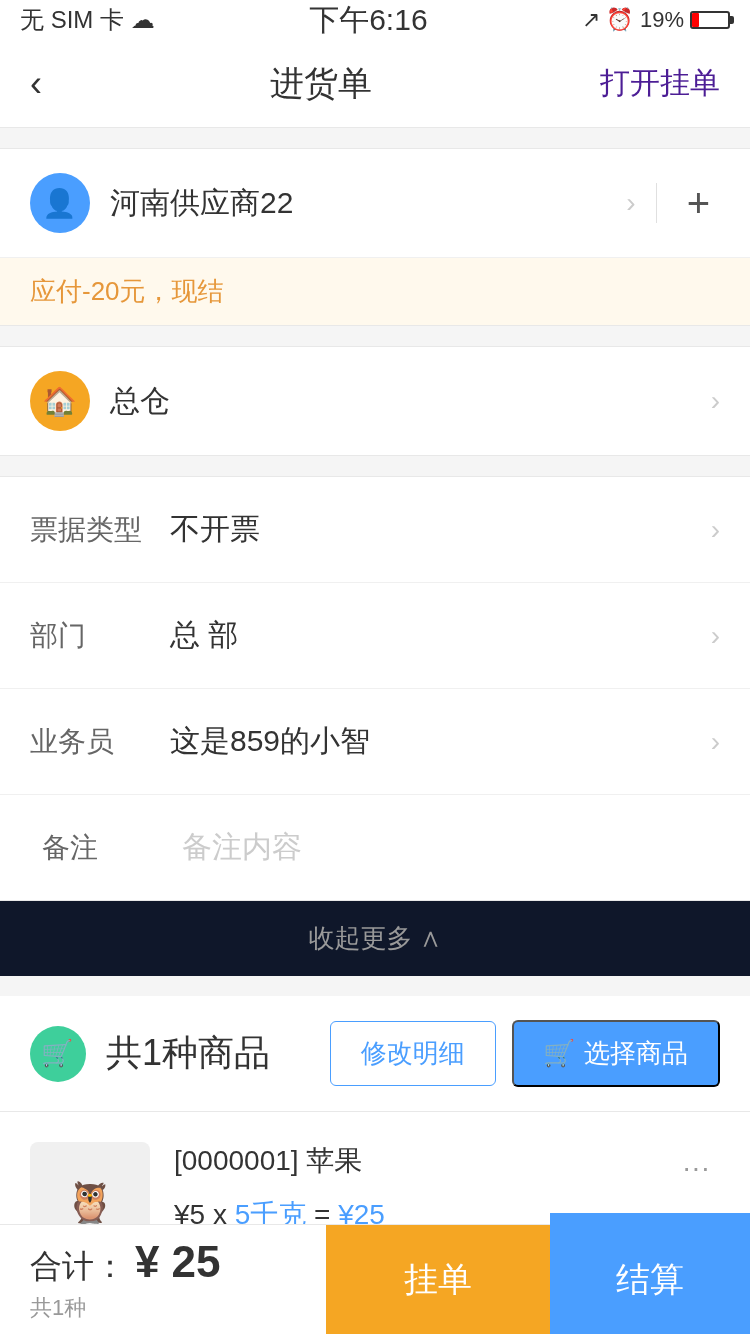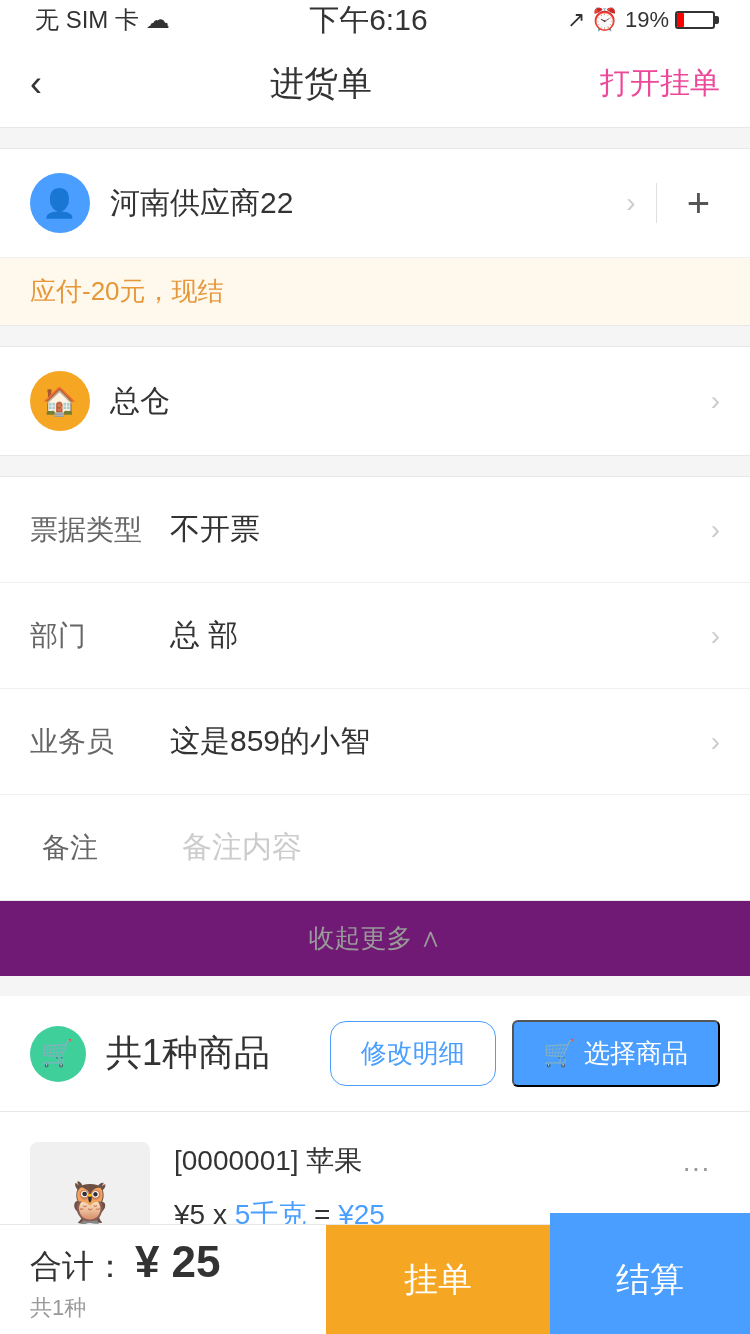--- a/index.html
+++ b/index.html
@@ -13,21 +13,21 @@
       color: #333;
     }
 
     
     .status-bar {
       height: 40px;
       background: #fff;
       display: flex;
       align-items: center;
       justify-content: space-between;
-      padding: 0 35px;
+      padding: 0 20px;
       font-size: 24px;
       color: #333;
     }
     .status-left { display: flex; align-items: center; gap: 10px; }
     .status-center { font-size: 30px; font-weight: 500; }
     .status-right { display: flex; align-items: center; gap: 6px; font-size: 22px; }
     .battery-icon {
       width: 40px; height: 18px; border: 2px solid #333; border-radius: 3px; position: relative; display: inline-flex; align-items: center;
     }
     .battery-icon::after { content: ''; position: absolute; right: -6px; top: 50%; transform: translateY(-50%); width: 4px; height: 8px; background: #333; border-radius: 0 2px 2px 0; }
@@ -38,21 +38,21 @@
       height: 88px;
       background: #fff;
       display: flex;
       align-items: center;
       justify-content: space-between;
       padding: 0 30px;
       border-bottom: 1px solid #e8e8e8;
     }
     .nav-back { font-size: 36px; color: #333; cursor: pointer; }
     .nav-title { font-size: 34px; font-weight: 500; color: #333; }
-    .nav-action { font-size: 30px; color: #ec4899; cursor: pointer; }
+    .nav-action { font-size: 30px; color: #4c1d95; cursor: pointer; }
 
     
     .supplier-section {
       background: #fff;
       margin-top: 20px;
       border-top: 1px solid #e8e8e8;
       border-bottom: 1px solid #e8e8e8;
     }
     .supplier-row {
       display: flex;
@@ -111,21 +111,21 @@
       border-bottom: 1px solid #f0f0f0;
       cursor: pointer;
     }
     .form-row:last-child { border-bottom: none; margin-left: 12px; }
     .form-label { width: 140px; font-size: 28px; color: #666; flex-shrink: 0; }
     .form-value { flex: 1; font-size: 30px; color: #333; }
     .form-value.placeholder { color: #ccc; }
 
     
     .collapse-row {
-      background: #701a75;
+      background: #0f172a;
       text-align: center;
       padding: 20px;
       font-size: 26px;
       color: #999;
       cursor: pointer;
     }
 
     
     .products-section {
       background: #fff;
@@ -138,21 +138,21 @@
       border-bottom: 1px solid #e8e8e8;
     }
     .products-icon {
       width: 56px; height: 56px; border-radius: 50%; background: #3ecf9b;
       display: flex; align-items: center; justify-content: center;
       margin-right: 20px; flex-shrink: 0; color: white; font-size: 26px;
     }
     .products-count { flex: 1; font-size: 36px; color: #333; }
     .btn-outline {
       border: 1px solid #4a9eff; color: #4a9eff; background: #fff;
-      padding: 14px 30px; border-radius: 16px; font-size: 26px; cursor: pointer;
+      padding: 14px 30px; border-radius: 6px; font-size: 26px; cursor: pointer;
       margin-right: 16px;
       text-align: center;
     }
     .btn-solid {
       background: #4a9eff; color: #fff;
       padding: 14px 30px; border-radius: 6px; font-size: 26px; cursor: pointer;
       display: flex; align-items: center; gap: 8px;
     }
 
     

